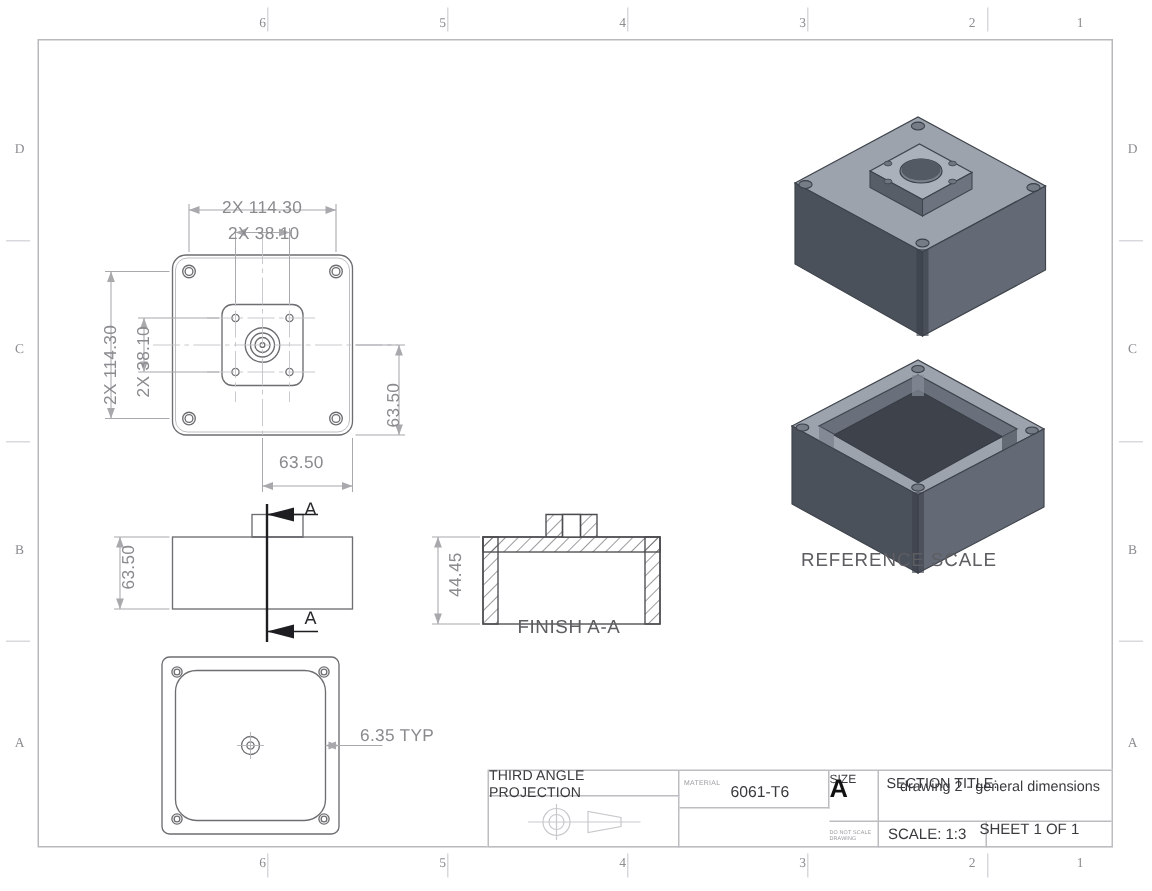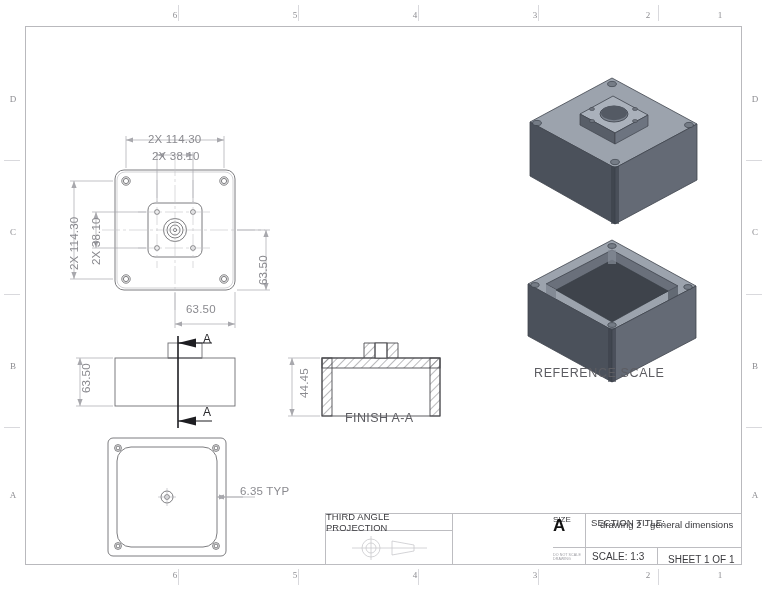--- a/index.html
+++ b/index.html
@@ -360,38 +360,42 @@
     <div class="tbl" style="left:0;top:17px;width:127px;height:34px;">
       <svg width="127" height="34" style="left:0;top:0" stroke="#c9c9cd" fill="none" stroke-width="0.8">
         <line x1="26" y1="17" x2="101" y2="17"></line>
         <circle cx="45" cy="17" r="9"></circle>
         <circle cx="45" cy="17" r="5"></circle>
         <line x1="45" y1="5" x2="45" y2="29"></line>
         <polygon points="66,10 66,24 88,20 88,14"></polygon>
       </svg>
     </div>
 
+    <div class="tbl tbb" style="left:127px;top:0;width:100px;height:25px;padding:1px 3px">
+      <span class="cap">MATERIAL</span>
+      <div class="val" style="position:absolute;left:34px;top:8px">6061-T6</div>
+    </div>
 
 
     <div class="tbl tbb" style="left:227px;top:0;width:33px;height:34px;padding:1px 0;text-align:center">
       <div style="font-size:8px;color:#3a3a3e">SIZE</div>
       <div class="big" style="margin-top:2px">A</div>
     </div>
 
     <div class="tbl" style="left:227px;top:34px;width:33px;height:17px;display:flex;align-items:center;justify-content:center">
       <span style="font-size:3.6px;color:#9a9aa0;letter-spacing:.1px">DO NOT SCALE DRAWING</span>
     </div>
 
     <div class="tbb" style="left:260px;top:0;width:155px;height:34px;padding:3px 5px">
       <div style="font-size:9.6px;color:#3a3a3e">SECTION TITLE:</div>
       <div style="font-size:9.6px;color:#3a3a3e;margin-top:2px;margin-left:9px">drawing 2 - general dimensions</div>
     </div>
 
     <div class="tbl" style="left:260px;top:34px;width:72px;height:17px;display:flex;align-items:center;padding-left:6px">
       <span style="font-size:10px;color:#3a3a3e">SCALE: 1:3</span>
     </div>
 
-    <div style="left:336px;top:34px;width:83px;height:17px;display:flex;align-items:flex-end;padding-left:6px">
+    <div style="left:321px;top:34px;width:83px;height:17px;display:flex;align-items:flex-start;padding-left:6px">
       <span style="font-size:10px;color:#3a3a3e">SHEET 1 OF 1</span>
     </div>
   </div>
 
 </div>
 
 </body></html>

